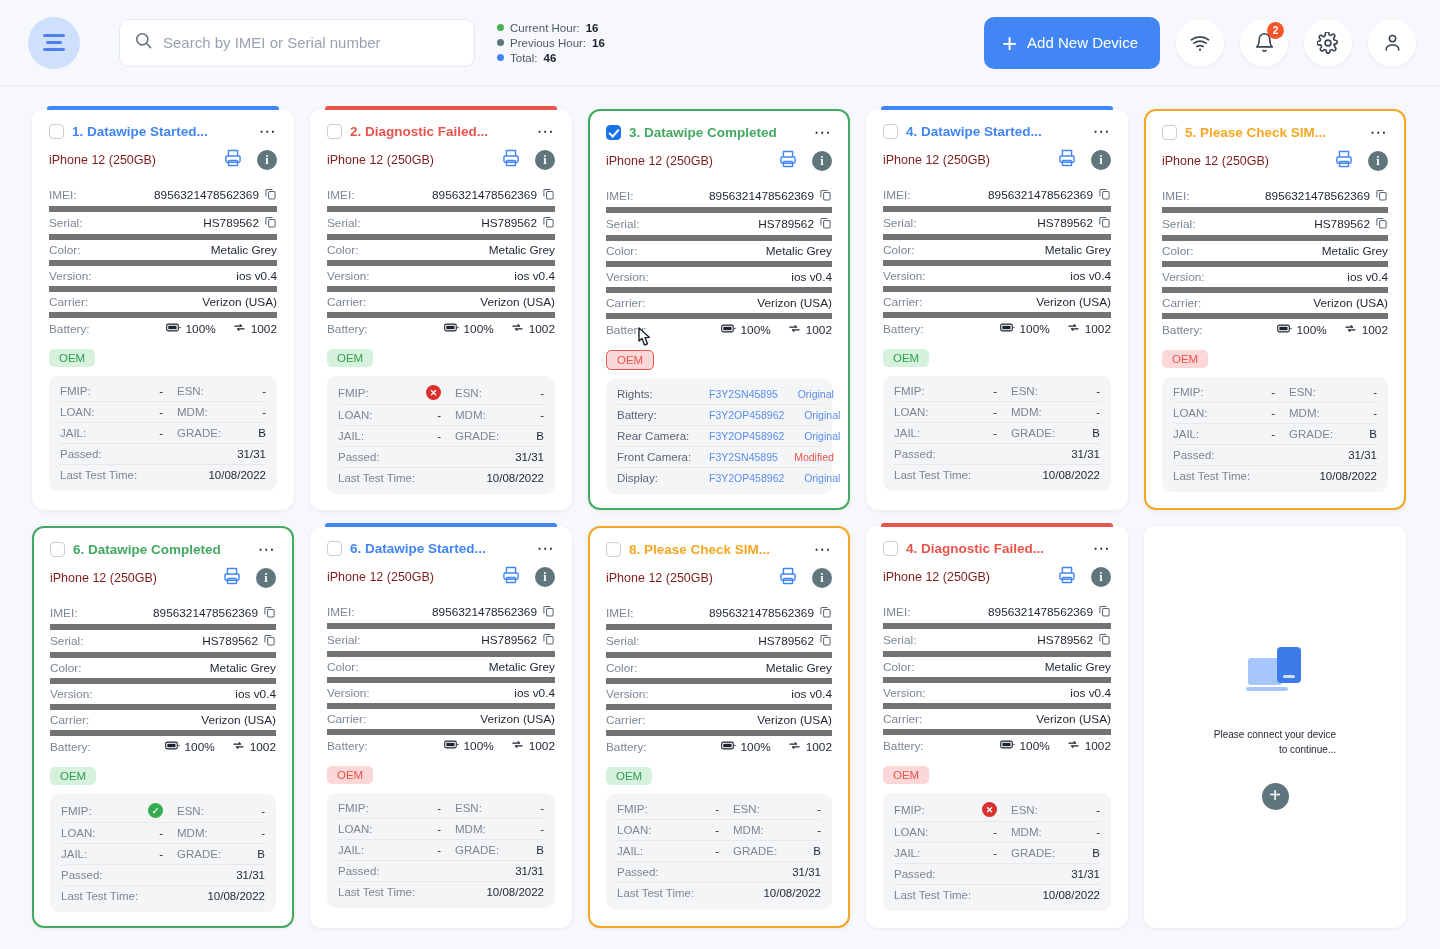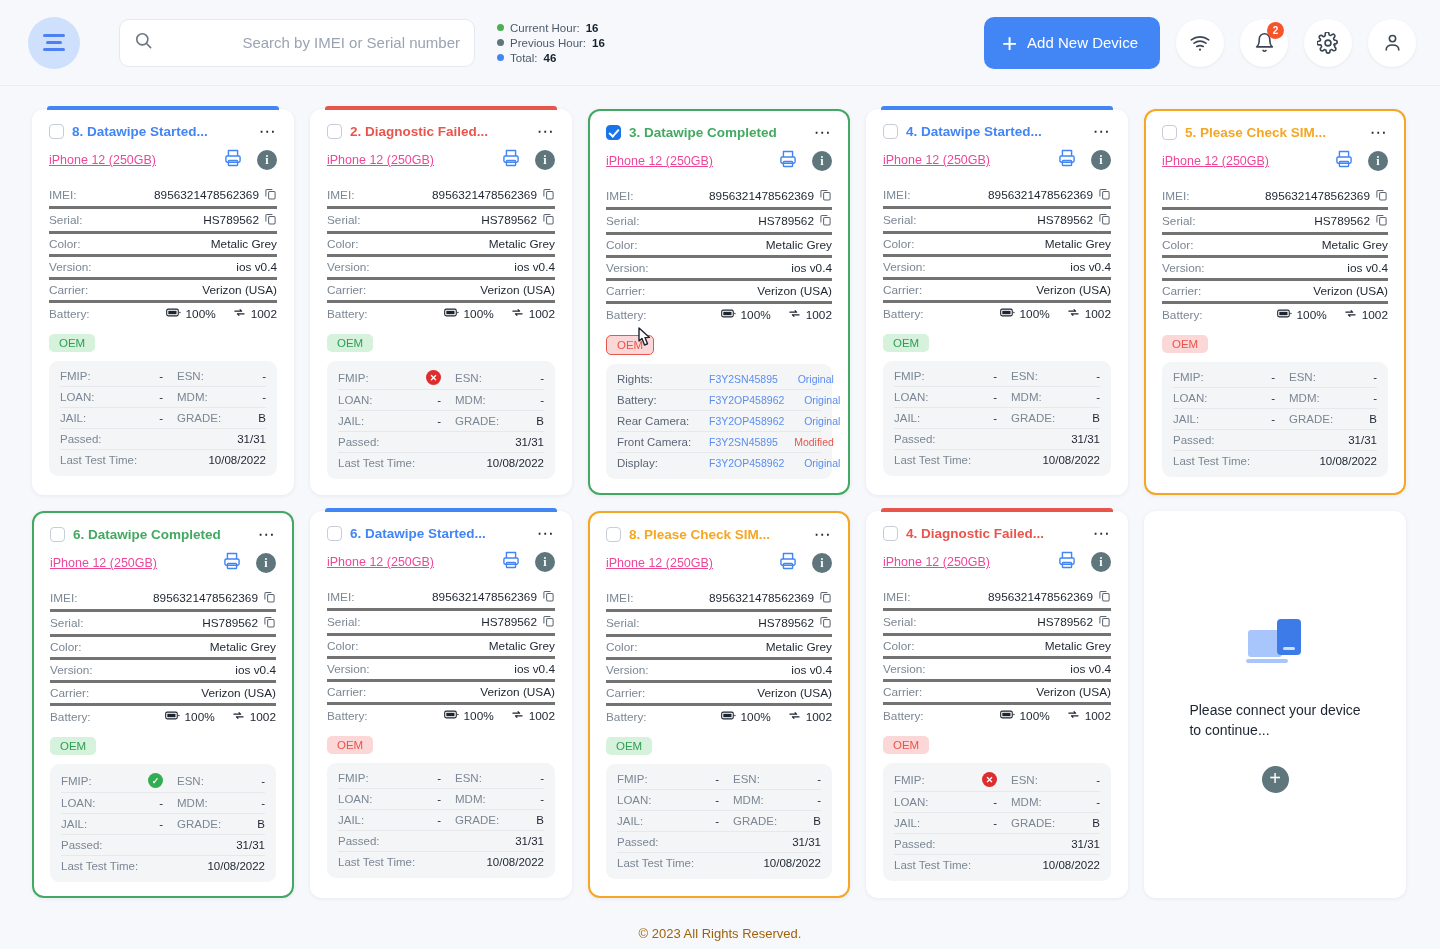--- a/index.html
+++ b/index.html
@@ -33,21 +33,20 @@
   .searchwrap {
     margin-left: 39px;
     width: 356px; height: 48px;
     background: #ffffff; border: 1px solid #e4e8f0; border-radius: 10px;
     display: flex; align-items: center; padding: 0 14px; gap: 10px; flex: none;
   }
   .searchwrap input {
     border: none; outline: none; width: 100%;
     font-size: 15px; color: #6b7280; font-family: "Liberation Sans", sans-serif;
     background: transparent;
-    text-align: right;
   }
   .searchwrap input::placeholder { color: #9aa3b2; }
 
   .stats { margin-left: 22px; display: flex; flex-direction: column; gap: 3px; flex: none; }
   .stat { display: flex; align-items: center; gap: 6px; font-size: 11.5px; color: #4b5b6b; white-space: nowrap; }
   .stat .dot { width: 7px; height: 7px; border-radius: 50%; flex: none; }
   .stat b { color: #16222e; font-weight: 700; }
 
   .spacer { flex: 1 1 auto; }
 
@@ -103,32 +102,32 @@
   .chk.on { background: #1a73e8; border-color: #1a73e8; position: relative; }
   .chk.on::after {
     content: ""; position: absolute; left: 4.4px; top: 1.2px;
     width: 4px; height: 8px; border: solid #fff; border-width: 0 2px 2px 0;
     transform: rotate(42deg);
   }
   .card-title { font-size: 13.5px; font-weight: 700; color: var(--accent); flex: 1 1 auto; white-space: nowrap; overflow: hidden; }
   .dots { color: #1d2430; font-size: 17px; letter-spacing: 1.3px; line-height: 10px; cursor: pointer; flex: none; }
 
   .card-sub { display: flex; align-items: center; margin-top: 9px; }
-  .model { font-size: 12.5px; color: #ec4899; flex: 1 1 auto; text-decoration: underline; }
+  .model { font-size: 12.5px; color: #7f1d1d; flex: 1 1 auto; }
   .printer { cursor: pointer; flex: none; margin-right: 14px; }
   .infodot {
     width: 20px; height: 20px; border-radius: 50%; background: #5f767c; color: #fff;
     display: flex; align-items: center; justify-content: center;
     font-size: 12px; font-weight: 700; font-family: "Liberation Serif", serif; cursor: pointer; flex: none;
   }
 
   .spec { margin-top: 12px; }
   .row {
     display: flex; align-items: center; justify-content: space-between;
-    font-size: 11.8px; padding: 3px 0; border-bottom: 3px solid #737373;
+    font-size: 11.8px; padding: 3px 0; border-bottom: 6px solid #737373;
   }
   .row:last-child { border-bottom: none; }
   .k { color: #7b8794; }
   .v { color: #1d2430; display: flex; align-items: center; gap: 5px; }
   .copy { cursor: pointer; opacity: .78; }
   .battbox { display: flex; align-items: center; gap: 5px; }
   .cyclebox { display: flex; align-items: center; gap: 5px; margin-left: 12px; }
 
   .oem {
     display: inline-block; margin-top: 9px;
@@ -164,21 +163,21 @@
   .partrow .sn { color: #5b8def; flex: 1 1 auto; text-align: center; font-size: 10.5px; }
   .partrow .st { flex: 0 0 56px; text-align: right; font-size: 10.5px; }
   .st.orig { color: #5b8def; }
   .st.mod { color: #e8554c; }
 
   
   .empty {
     background: #fff; border-radius: 12px; box-shadow: 0 1px 4px rgba(30,45,80,.07);
     display: flex; flex-direction: column; align-items: center; justify-content: center;
   }
-  .emptytext { font-size: 14px; color: #1d2430; text-align: left; line-height: 1.45; margin-top: 22px; }
+  .emptytext { font-size: 10px; color: #1d2430; text-align: right; line-height: 1.45; margin-top: 22px; }
   .plusbtn {
     width: 27px; height: 27px; border-radius: 50%; background: #5f767c; color: #fff;
     display: flex; align-items: center; justify-content: center; font-size: 20px;
     margin-top: 26px; cursor: pointer; line-height: 0; padding-bottom: 3px;
   }
 
   .footer { text-align: center; font-size: 13px; color: #a16207; margin-top: 28px; }
 
   .cursor { position: absolute; pointer-events: none; z-index: 50; }
 </style>
@@ -257,21 +256,21 @@
       <circle cx="12" cy="7.5" r="3.6"></circle>
       <path d="M4.8 20.5c0-3.6 3.2-5.6 7.2-5.6s7.2 2 7.2 5.6" stroke-linecap="round"></path>
     </svg>
   </div>
 </div>
 
 <div class="grid" id="grid">
   <div class="card accent-top" style="--accent:#4285f4">
     <div class="card-head">
       <span class="chk "></span>
-      <span class="card-title">8. Datawipe Started...</span>
+      <span class="card-title">1. Datawipe Started...</span>
       <span class="dots">⋯</span>
     </div>
     <div class="card-sub">
       <span class="model">iPhone 12 (250GB)</span>
       <span class="printer"><svg width="20" height="20" viewBox="0 0 24 24" fill="none" stroke="#4285f4" stroke-width="1.7" stroke-linejoin="round">
   <path d="M6.5 9.5V3h11v6.5"></path>
             <rect x="3.5" y="9.5" width="17" height="7.5" rx="1.6"></rect>
   <rect x="6.5" y="15" width="11" height="6" rx="1"></rect>
           </svg></span>
       <span class="infodot">i</span>

